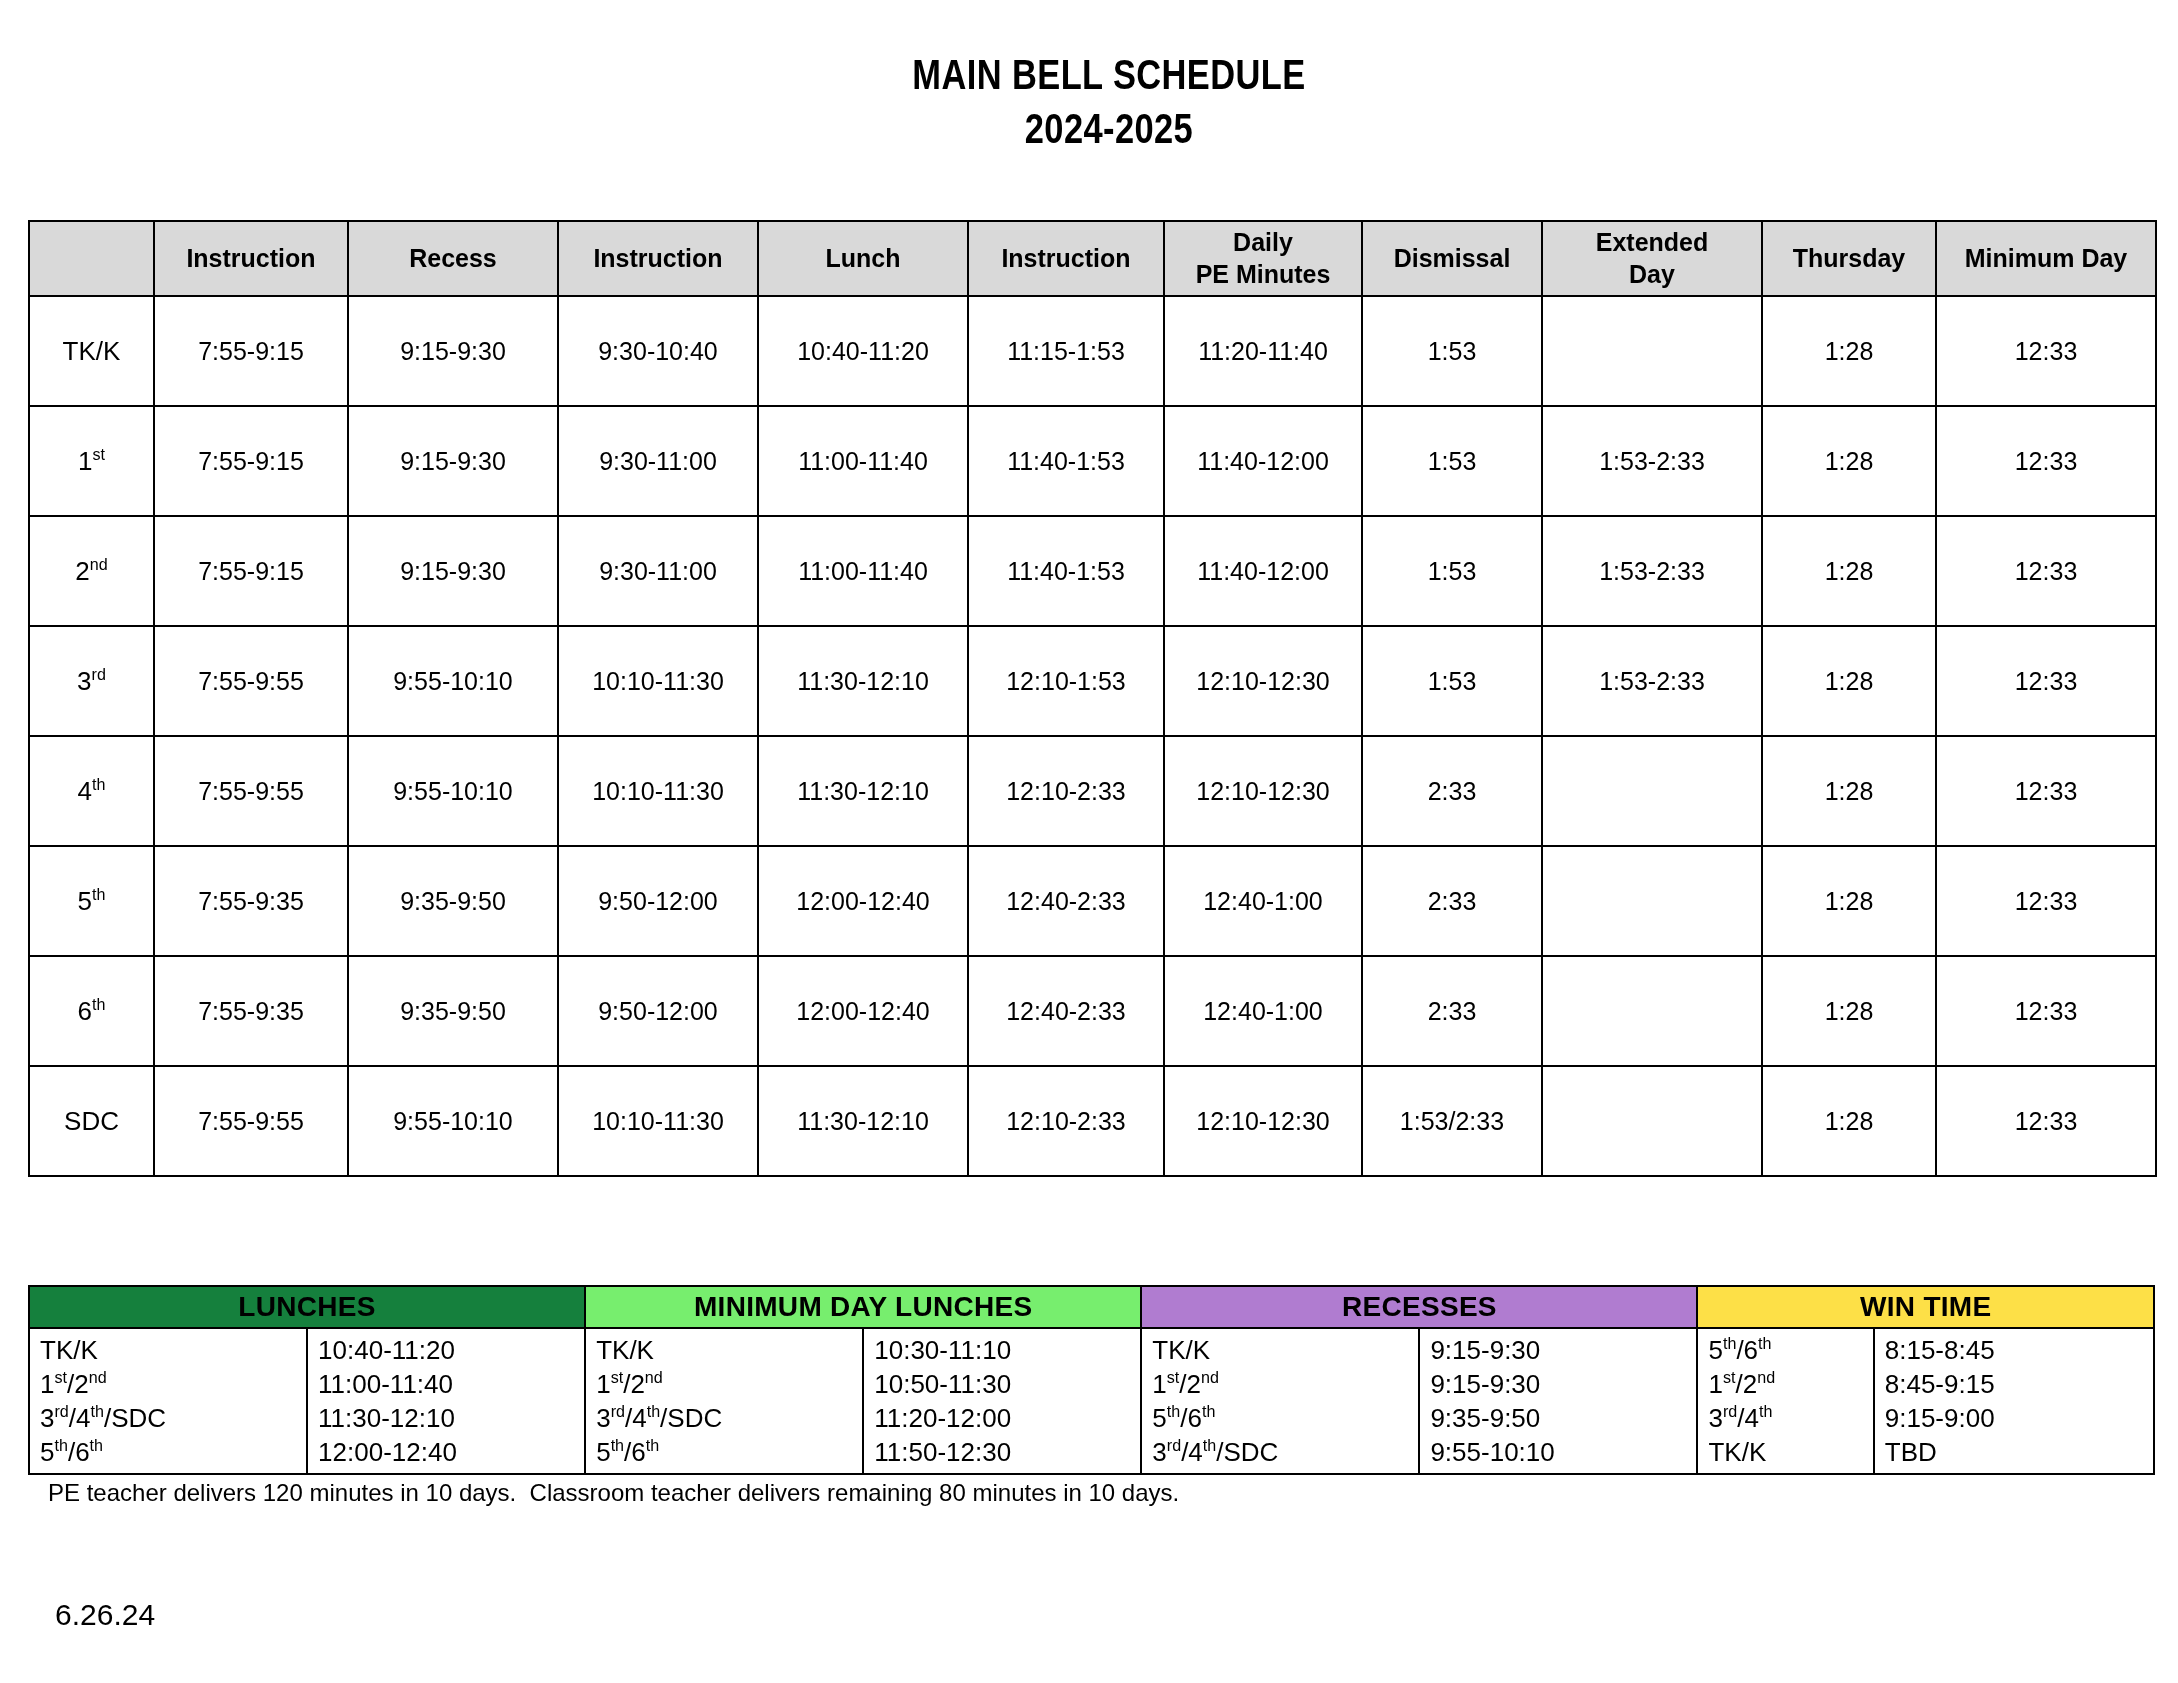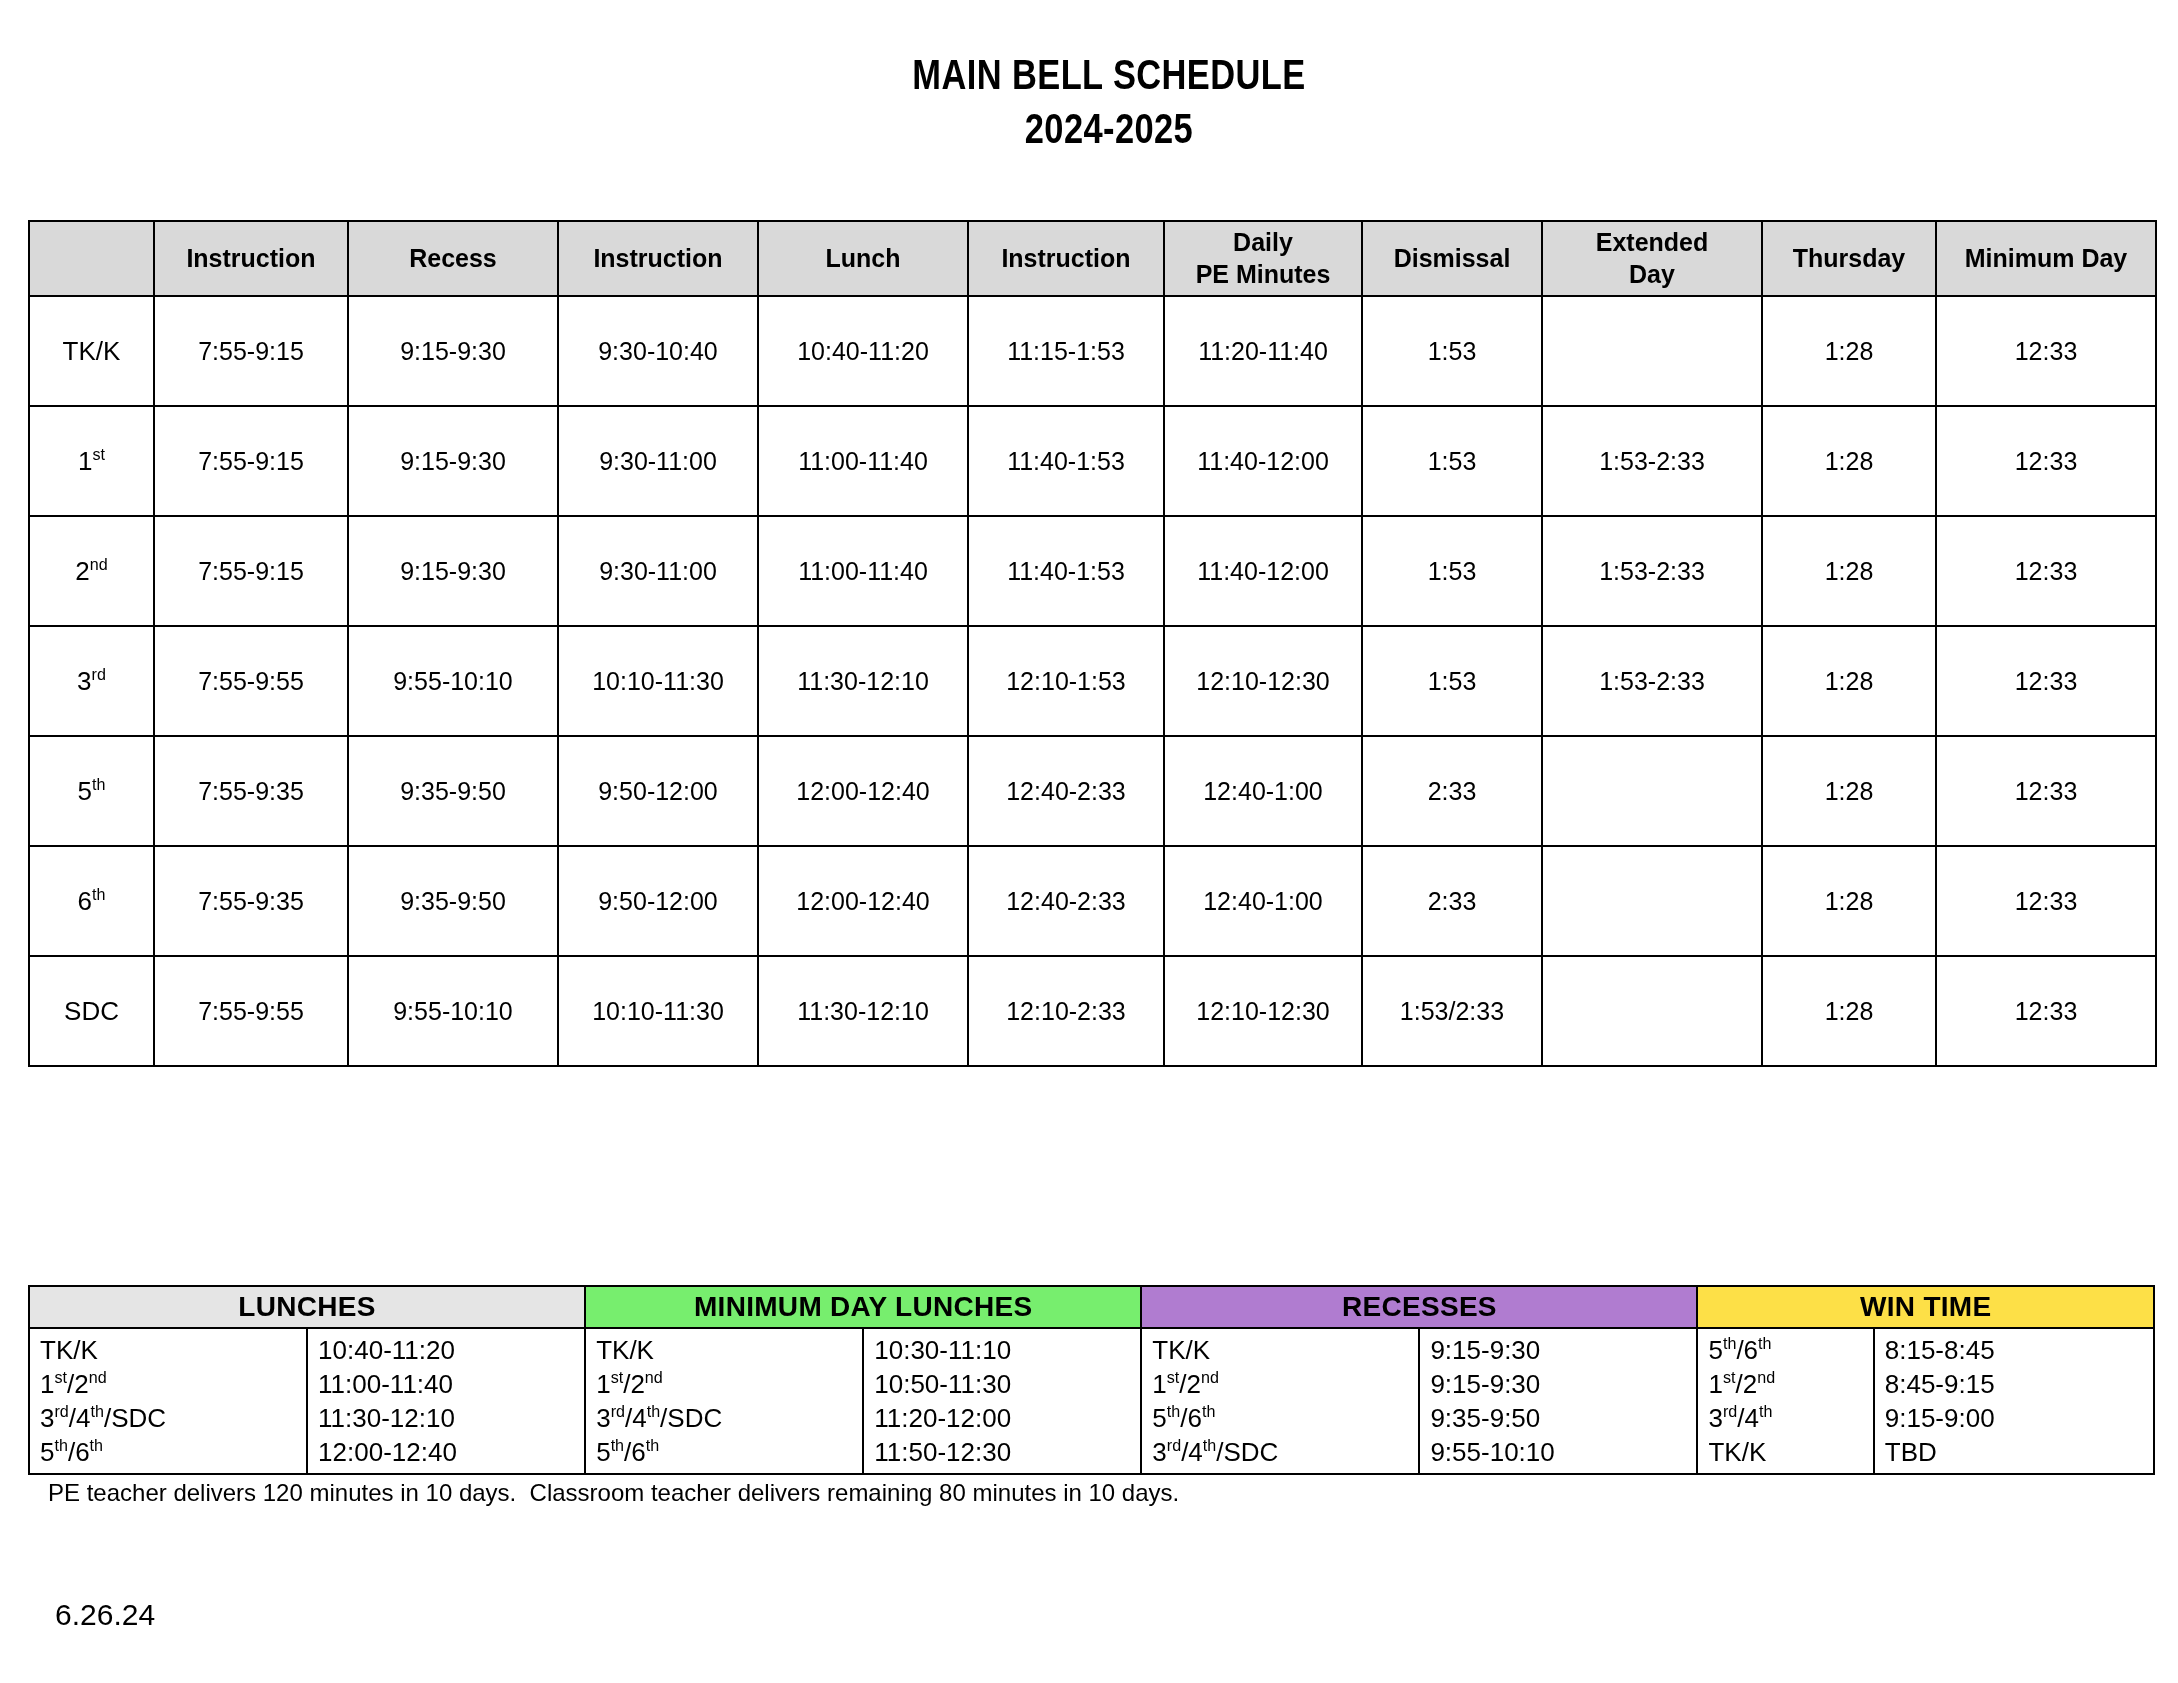--- a/index.html
+++ b/index.html
@@ -110,21 +110,21 @@
     padding: 0;
     vertical-align: middle;
   }
   table.legend th.legend-head {
     height: 40px;
     text-align: center;
     font-weight: bold;
     font-size: 28px;
     letter-spacing: 0.3px;
   }
-  th.head-lunches      { background: #e5e5e5; margin-top: 12px; }
+  th.head-lunches      { background: #15803d; margin-top: 12px; }
   th.head-mindaylunch  { background: #77ee6e; }
   th.head-recesses     { background: #b07cd0; }
   th.head-wintime      { background: #fde047; }
 
   table.legend td.legend-cell {
     height: 34px;
     text-align: left;
     padding-left: 10px;
     font-size: 26px;
     border-top: none;
@@ -243,20 +243,33 @@
             <td>10:10-11:30</td>
             <td class="lunch-cell">11:30-12:10</td>
             <td>12:10-1:53</td>
             <td>12:10-12:30</td>
             <td>1:53</td>
             <td>1:53-2:33</td>
             <td>1:28</td>
             <td>12:33</td>
           </tr>
           <tr>
+            <td class="rowlabel">4<sup>th</sup></td>
+            <td>7:55-9:55</td>
+            <td class="recess-cell">9:55-10:10</td>
+            <td>10:10-11:30</td>
+            <td class="lunch-cell">11:30-12:10</td>
+            <td>12:10-2:33</td>
+            <td>12:10-12:30</td>
+            <td>2:33</td>
+            <td class="blocked-cell"></td>
+            <td>1:28</td>
+            <td>12:33</td>
+          </tr>
+          <tr>
             <td class="rowlabel">5<sup>th</sup></td>
             <td>7:55-9:35</td>
             <td class="recess-cell">9:35-9:50</td>
             <td>9:50-12:00</td>
             <td class="lunch-cell">12:00-12:40</td>
             <td>12:40-2:33</td>
             <td>12:40-1:00</td>
             <td>2:33</td>
             <td class="blocked-cell"></td>
             <td>1:28</td>

